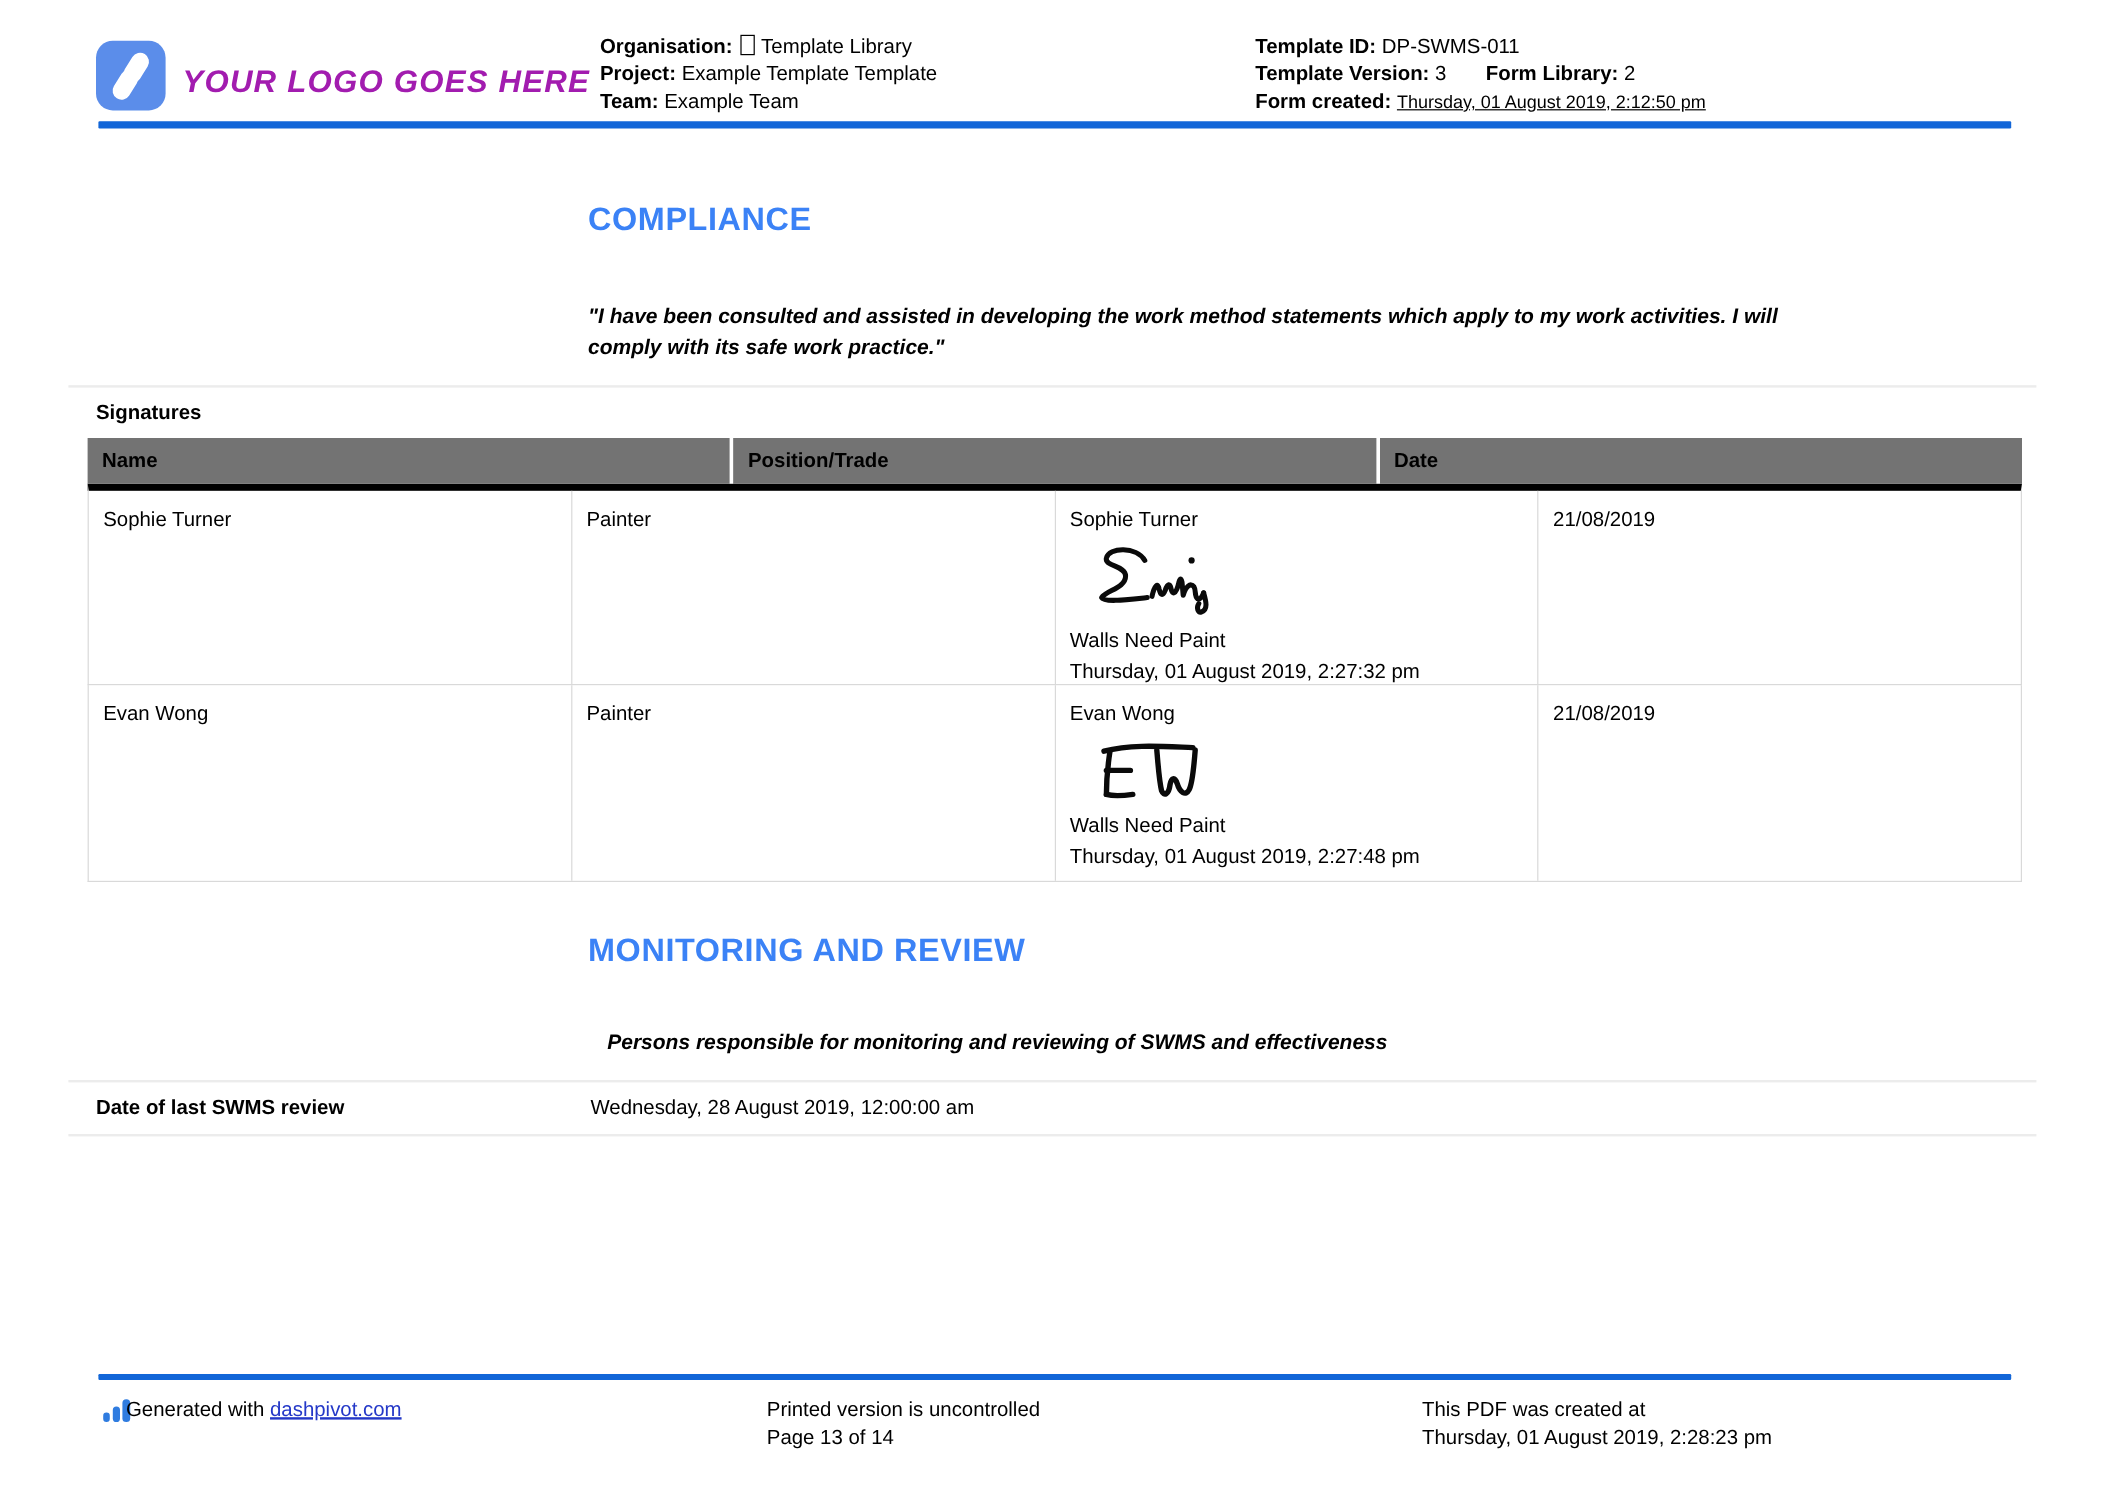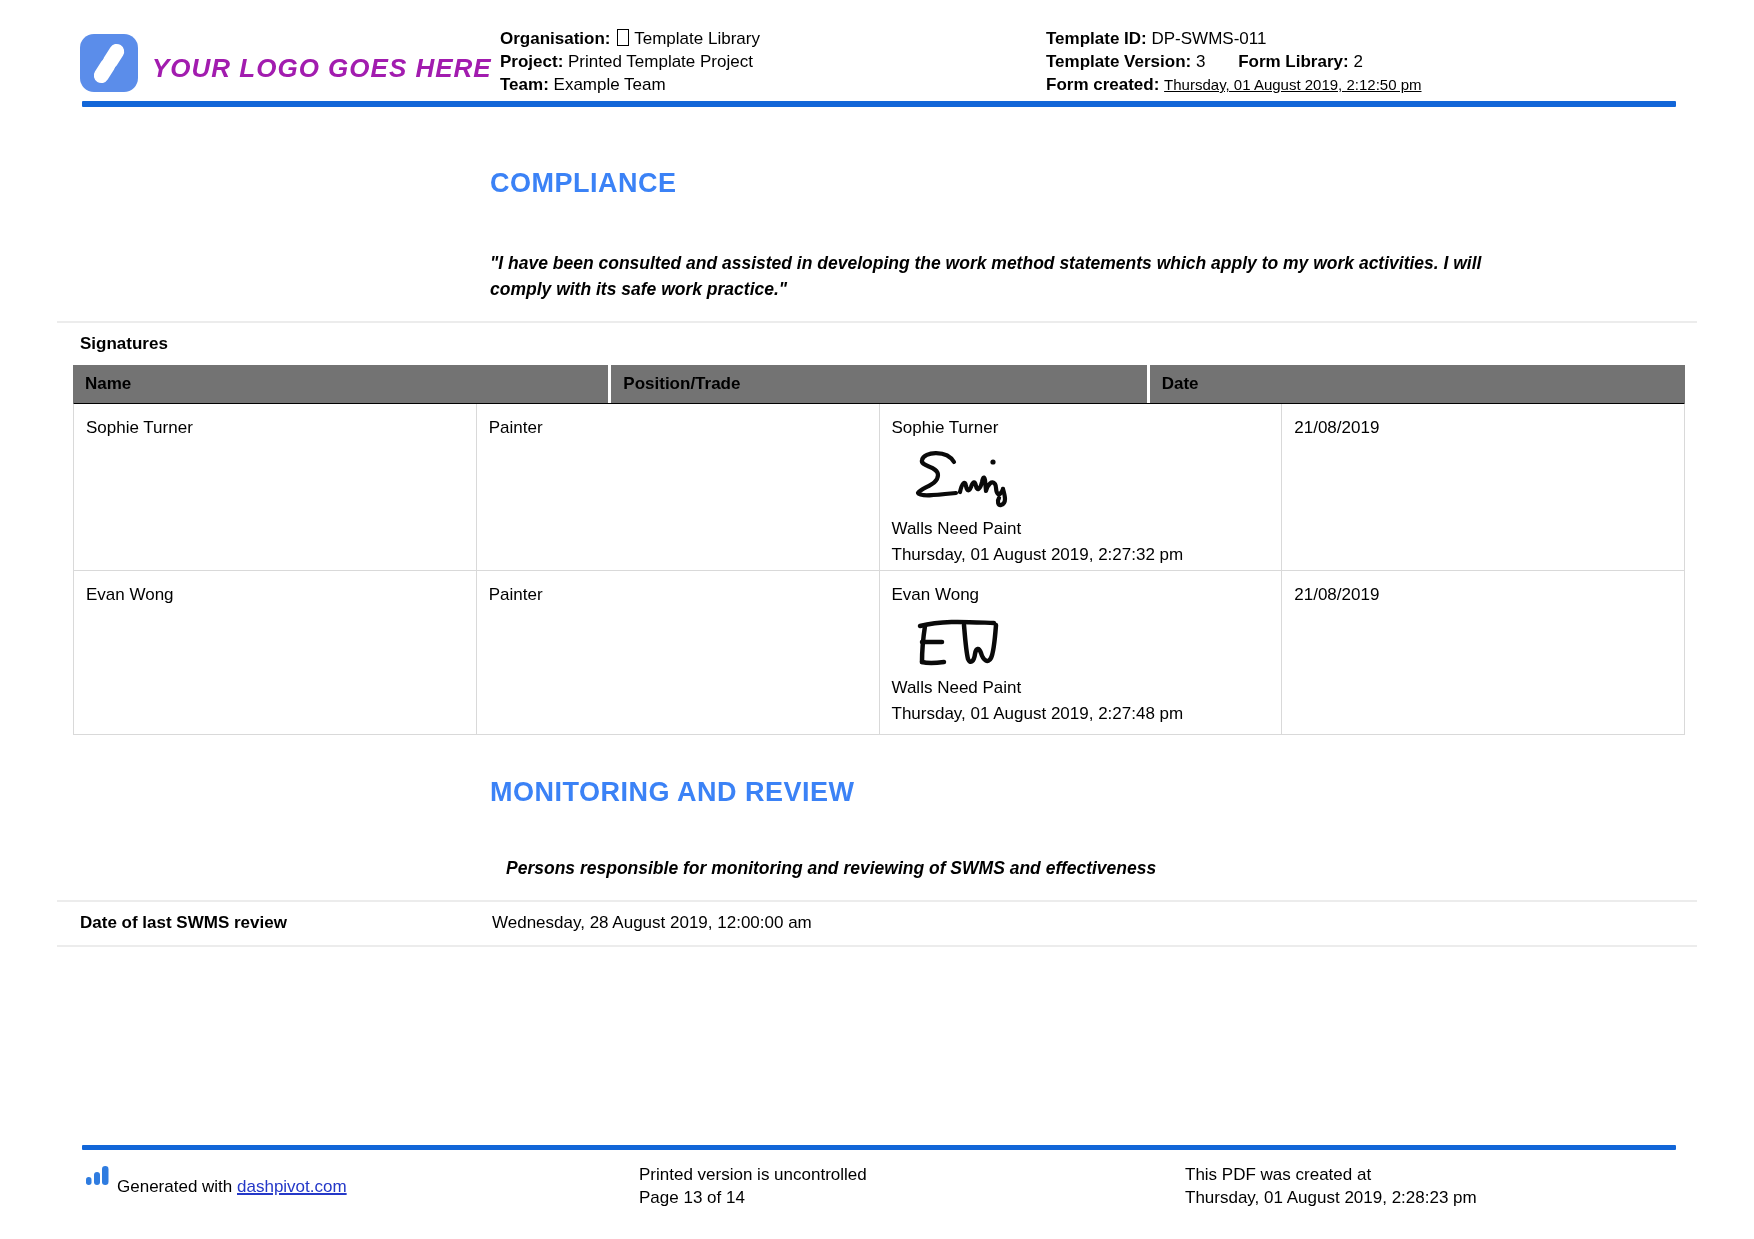--- a/index.html
+++ b/index.html
@@ -58,38 +58,38 @@
   .trh{display:flex;height:38px;}
   .th{
     flex:1;background:#737373;font-size:17px;font-weight:bold;
     padding:9px 0 0 12px;box-sizing:border-box;
   }
   .th:not(:last-child){border-right:3px solid #ffffff;}
   .tr{
     display:flex;
     border:1px solid #d9d9d9;border-top:none;box-sizing:border-box;
   }
-  .tr.first{border-top:1px solid #000000;}
+  .tr.first{border-top:6px solid #000000;}
   .tr.r1{height:168px;}
   .tr.r2{height:164px;}
   .td{
     flex:1;font-size:17px;padding:14px 10px 0 12px;box-sizing:border-box;
   }
   .td:not(:last-child){border-right:1px solid #d9d9d9;}
   .scribble{display:block;margin:8px 0 6px 18px;}
   .sig-note{font-size:17px;line-height:26px;margin-top:4px;}
 
   
   .review-label{left:80px;top:913px;font-size:17px;font-weight:bold;}
   .review-value{left:492px;top:913px;font-size:17px;}
 
   
   .rule-bottom{top:1145px;height:5px;}
   .footer-text{font-size:17px;line-height:23px;}
-  .foot-left{left:117px;top:1163px;margin-top:12px;}
+  .foot-left{left:105px;top:1163px;}
   .foot-center{left:639px;top:1163px;}
   .foot-right{left:1185px;top:1163px;}
   .foot-icon{left:85px;top:1164px;}
   a.dp-link{color:#2438c8;text-decoration:underline;text-decoration-thickness:2px;}
 </style>
 </head>
 <body>
 
 <div class="page">
 
@@ -103,21 +103,21 @@
   </div>
   <div class="abs logo-text">YOUR LOGO GOES HERE</div>
 
   <div class="abs hdr-block hdr-left">
     <div>
       <span class="lbl">Organisation:</span>
       <span class="tofu"></span><span>Template Library</span>
     </div>
     <div>
       <span class="lbl">Project:</span>
-      <span>Printed Template Project</span>
+      <span>Example Template Template</span>
     </div>
     <div>
       <span class="lbl">Team:</span>
       <span>Example Team</span>
     </div>
   </div>
 
   <div class="abs hdr-block hdr-right">
     <div>
       <span class="lbl">Template ID:</span>

